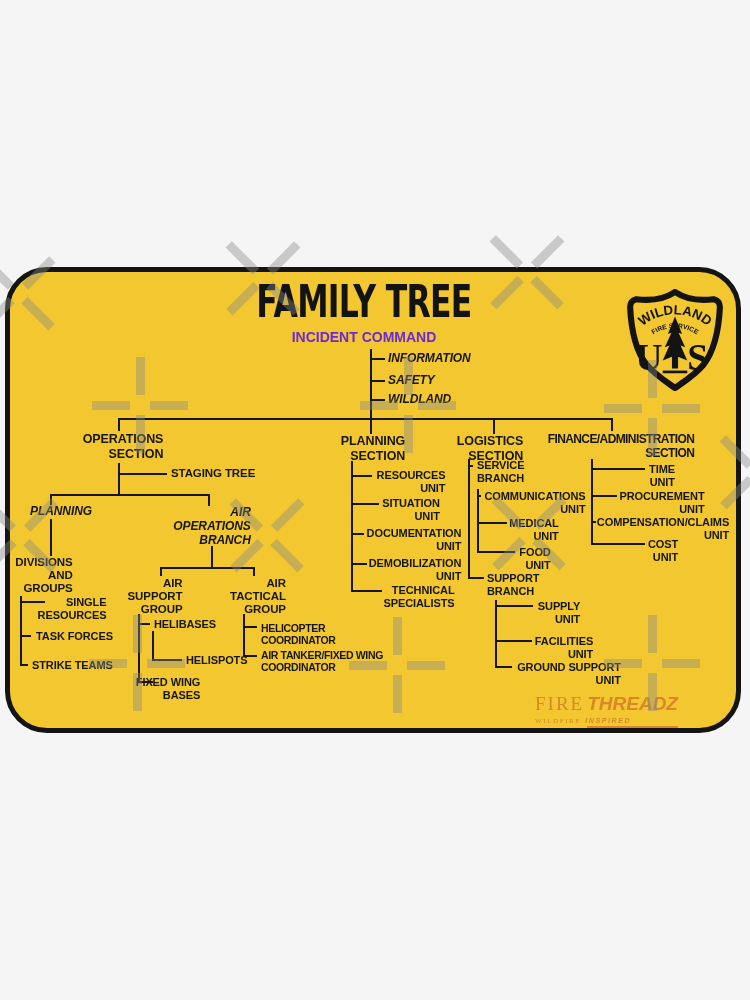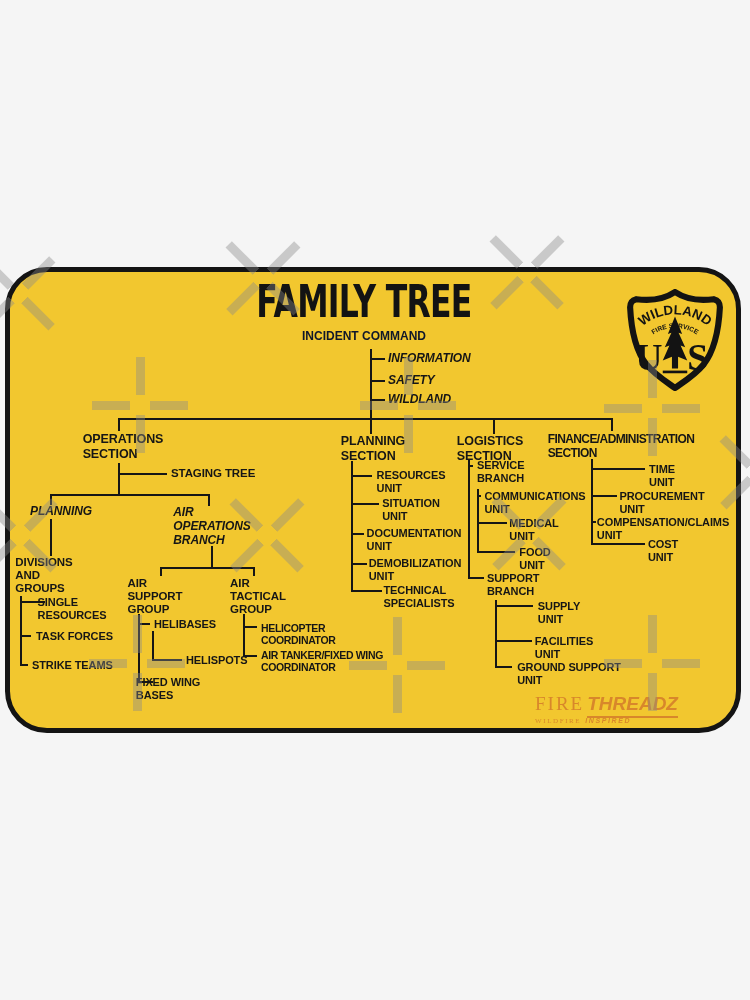--- a/index.html
+++ b/index.html
@@ -8,45 +8,45 @@
   
   .sticker{position:absolute;left:5px;top:267px;width:736px;height:466px;box-sizing:border-box;
            background:#F2C72F;border:5px solid #141414;border-radius:42px;}
   .art{position:absolute;left:-5px;top:-5px;width:736px;height:466px;}
   
   .hl{position:absolute;height:2px;background:#161616;}
   .vl{position:absolute;width:2px;background:#161616;}
   
   .lbl{position:absolute;font-weight:bold;font-size:11px;line-height:1.15;color:#161616;
        white-space:pre;letter-spacing:-0.1px;}
-  .ctr{text-align:left;transform:translateX(-50%);}
+  .ctr{text-align:right;transform:translateX(-50%);}
   .f12{font-size:12px;font-style:italic;}
   .f115{font-size:11.5px;}
   .hdr{font-size:12.5px;line-height:1.18;}
   .hdr-fin{font-size:12px;letter-spacing:-0.6px;}
   .sm{font-size:10.5px;letter-spacing:-0.35px;}
   .t-title{position:absolute;left:359px;top:12px;font-family:"DejaVu Sans",sans-serif;
            font-weight:bold;font-size:45px;line-height:1;color:#131313;letter-spacing:-1px;
            transform:translateX(-50%) scaleX(0.70);transform-origin:center top;white-space:pre;}
-  .t-sub{position:absolute;left:359px;top:62px;font-weight:bold;font-size:12px;color:#0f172a;
+  .t-sub{position:absolute;left:359px;top:62px;font-weight:bold;font-size:14px;color:#6d28d9;
          transform:translateX(-50%);white-space:pre;}
   
   .wm{position:absolute;width:96px;height:96px;opacity:.40;pointer-events:none;}
   .wm .wh{position:absolute;left:0;top:43.5px;width:96px;height:9px;
           background:linear-gradient(90deg,#8a8a8a 0 40%,transparent 40% 60%,#8a8a8a 60% 100%);}
   .wm .wv{position:absolute;top:0;left:43.5px;width:9px;height:96px;
           background:linear-gradient(180deg,#8a8a8a 0 40%,transparent 40% 60%,#8a8a8a 60% 100%);}
   .wm.x{transform:rotate(45deg);}
   
   .badge{position:absolute;left:618px;top:22px;width:104px;height:102px;}
   
   .brand{position:absolute;left:530px;top:426px;color:#D8872B;white-space:nowrap;}
   .b-fire{font-family:"Liberation Serif",serif;font-size:19px;letter-spacing:2px;}
   .b-threadz{font-style:italic;font-weight:bold;font-size:19px;margin-left:3px;
-             border-bottom:2px solid #D8872B;padding-bottom:2px;}
+             border-bottom:2px solid #D8872B;padding-bottom:12px;}
   .b-tag{font-family:"Liberation Serif",serif;font-size:7px;letter-spacing:1.6px;margin-top:2px;}
   .b-insp{font-style:italic;font-weight:bold;font-family:"Liberation Sans",sans-serif;margin-left:4px;}
 </style>
 </head>
 <body>
 
 <div class="stage">
 
   <div class="sticker">
     <div class="art">

